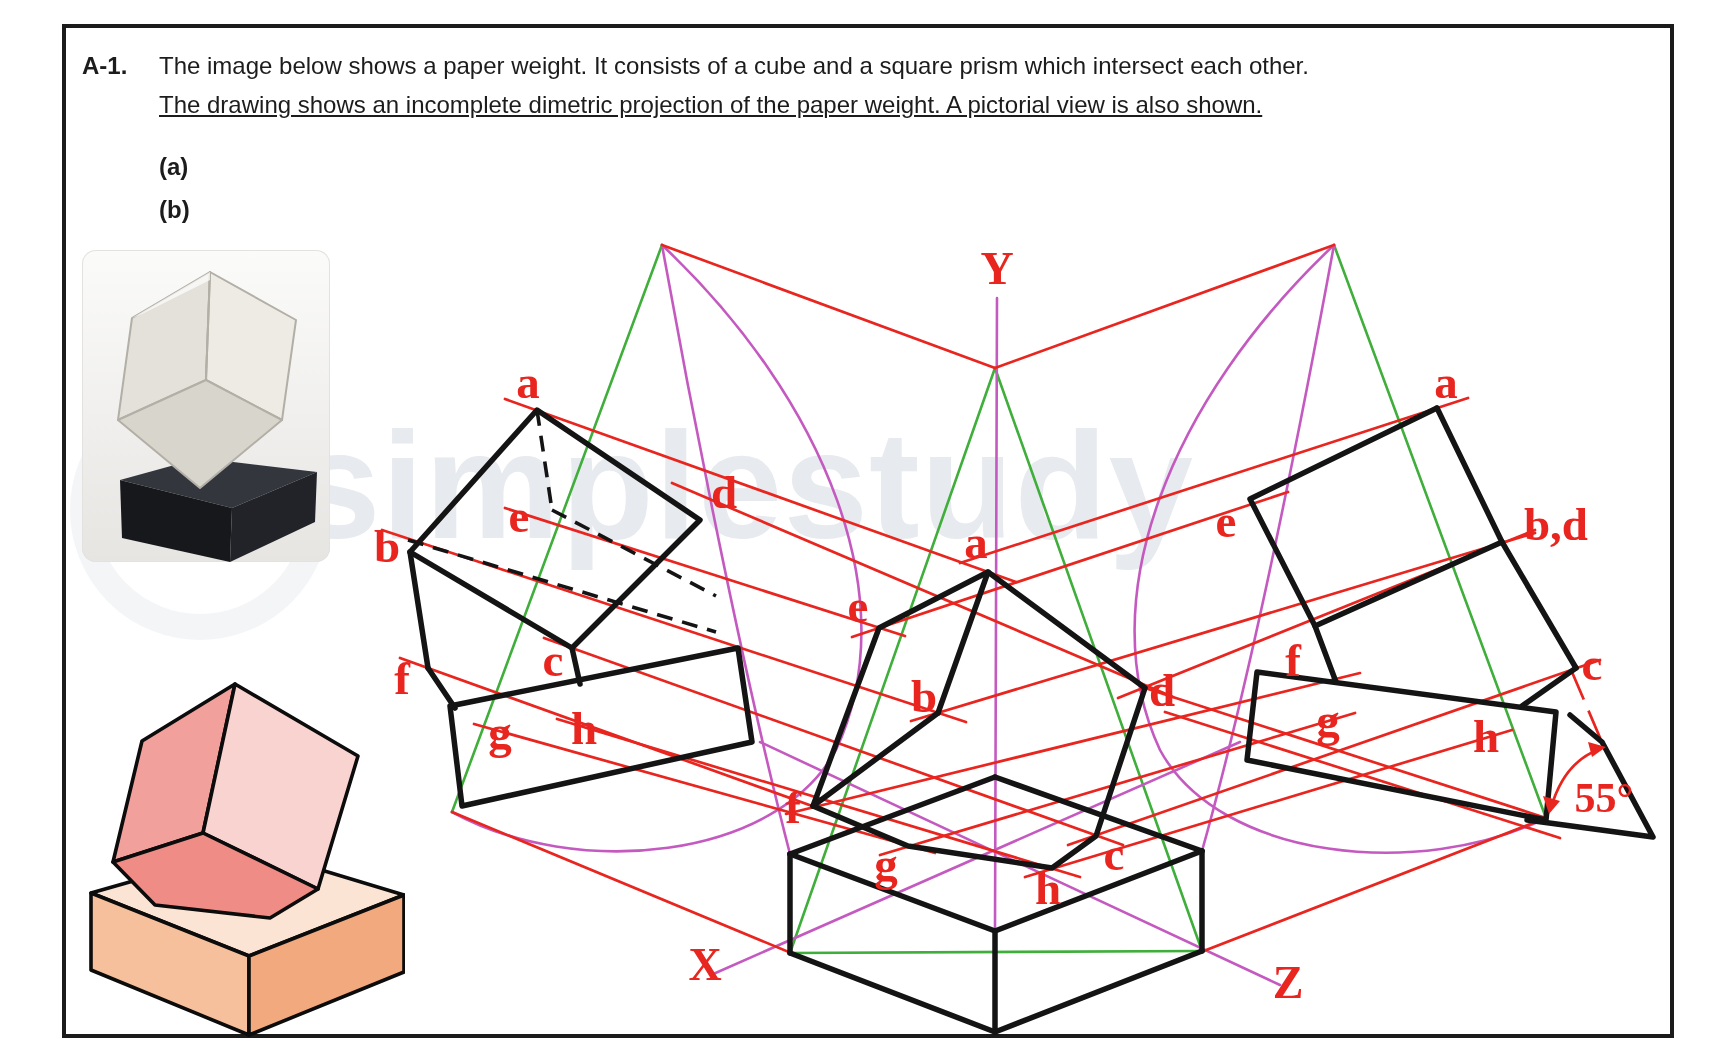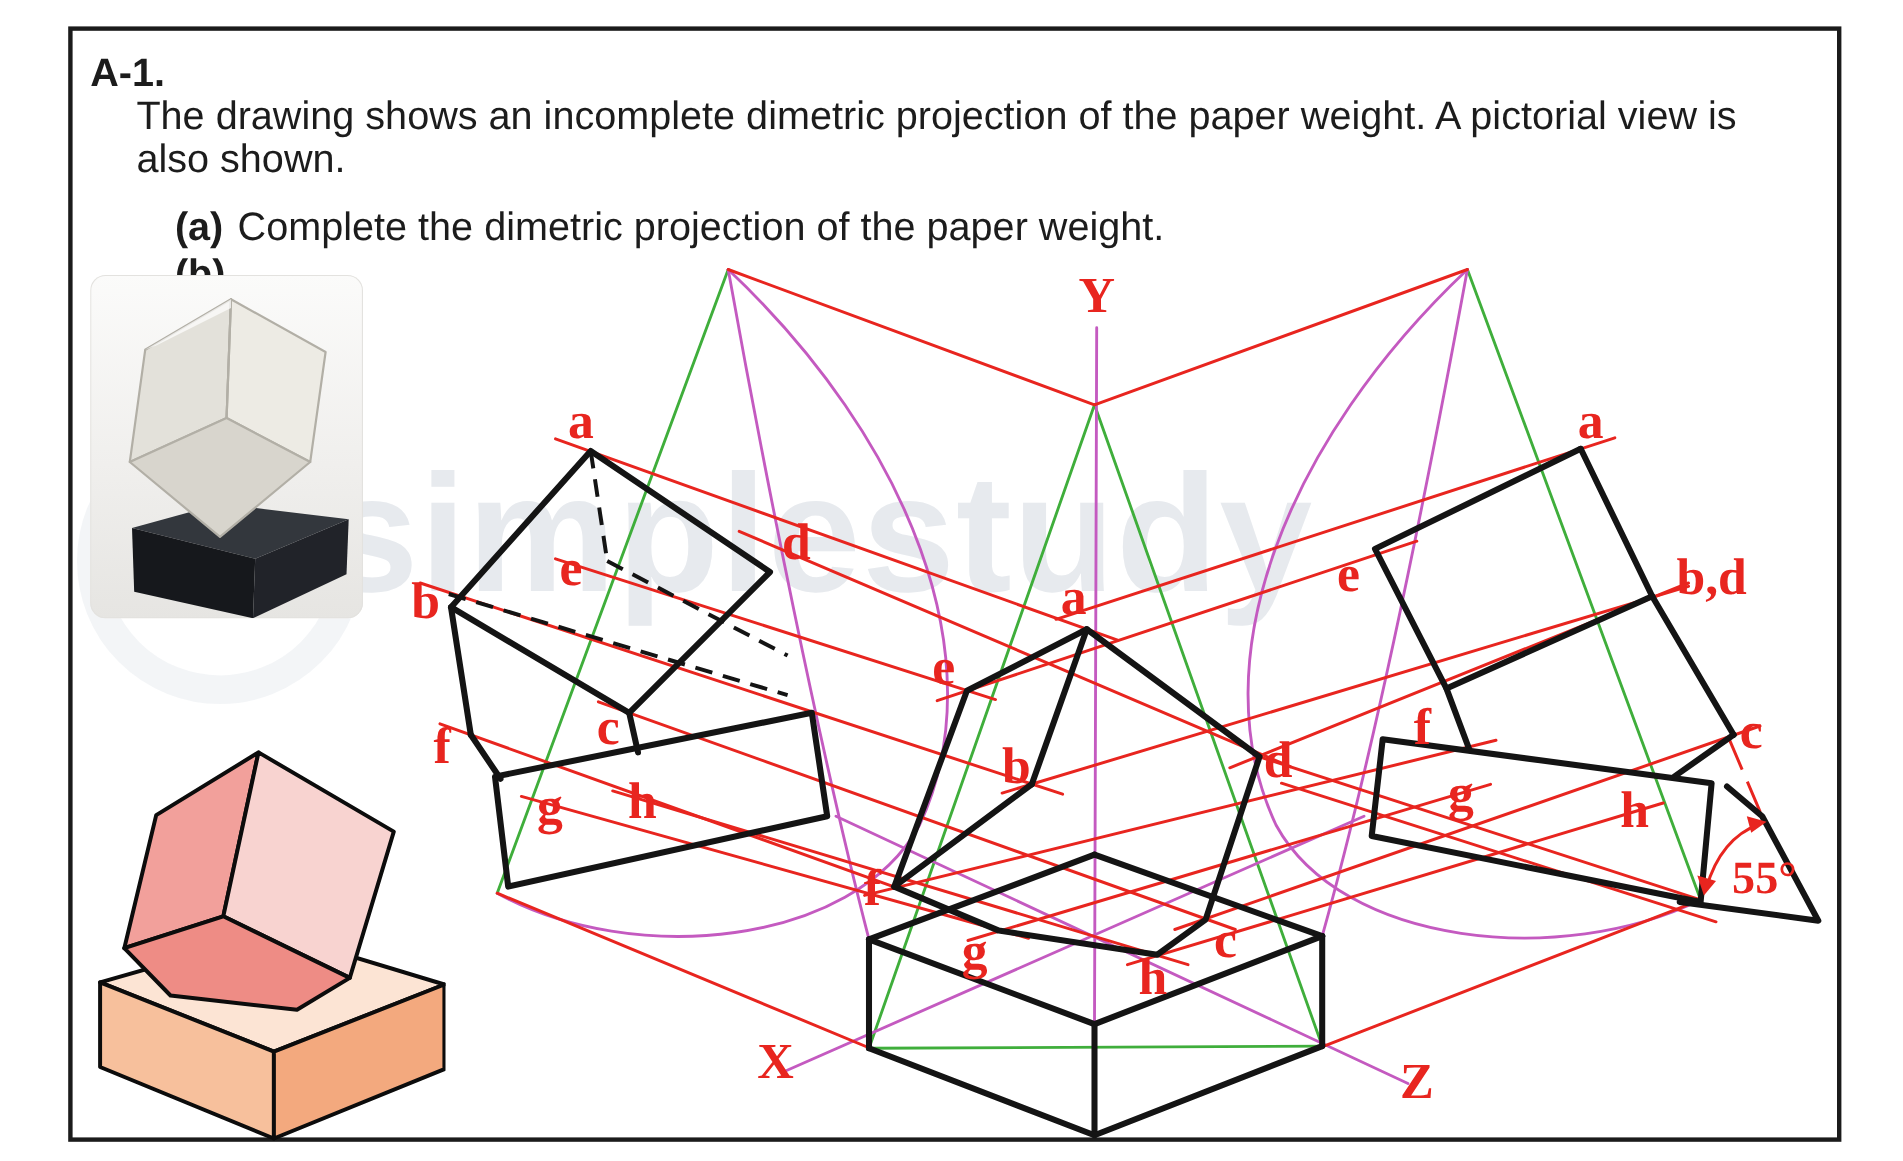--- a/index.html
+++ b/index.html
@@ -7,24 +7,24 @@
     --c-watermark:#e7eaee;
   }
   *{margin:0;padding:0;box-sizing:border-box}
   html,body{width:1730px;height:1055px;background:#ffffff;overflow:hidden;
     font-family:"Liberation Sans",sans-serif;}
   .stage{position:absolute;left:0;top:0;width:1730px;height:1055px;background:#fff;}
   .page-border{position:absolute;left:62px;top:24px;width:1612px;height:1014px;
     border:4px solid #1b1b1b;background:transparent;pointer-events:none;}
   
   .question{position:absolute;left:82px;top:46px;width:1520px;color:#1c1c1c;
-    font-size:36px;line-height:39px;}
+    font-size:24px;line-height:39px;}
   .q-row{display:flex;}
   .q-num{font-weight:bold;width:77px;flex:0 0 77px;}
-  .q-line2{margin-left:42px;}
+  .q-line2{margin-left:77px;text-decoration:underline;}
   .q-parts{margin-top:21px;margin-left:77px;}
   .q-part{display:flex;line-height:43px;}
   .q-part-label{font-weight:bold;width:57px;flex:0 0 57px;}
   
   .watermark{position:absolute;left:296px;top:398px;font-size:152px;font-weight:bold;
     color:var(--c-watermark);letter-spacing:1px;user-select:none;}
   .wm-ring{position:absolute;left:70px;top:380px;width:260px;height:260px;
     border:26px solid #eef1f4;border-radius:50%;opacity:.7;}
   
   .photo{position:absolute;left:82px;top:250px;width:248px;height:312px;
@@ -56,26 +56,26 @@
 <div class="stage">
 
   <div class="wm-ring"></div>
   <div class="watermark">simplestudy</div>
 
   <div class="page-border"></div>
 
   <div class="question">
     <div class="q-row">
       <span class="q-num">A-1.</span>
+      <span>The image below shows a paper weight. It consists of a cube and a square prism which intersect each other.</span>
     </div>
     <div class="q-line2">The drawing shows an incomplete dimetric projection of the paper weight. A pictorial view is also shown.</div>
     <div class="q-parts">
       <div class="q-part">
         <span class="q-part-label">(a)</span>
-        <span>Complete the dimetric projection of the paper weight.</span>
       </div>
       <div class="q-part">
         <span class="q-part-label">(b)</span>
       </div>
     </div>
   </div>
 
   <div class="photo">
     <svg width="248" height="312" viewBox="0 0 248 312">
 

